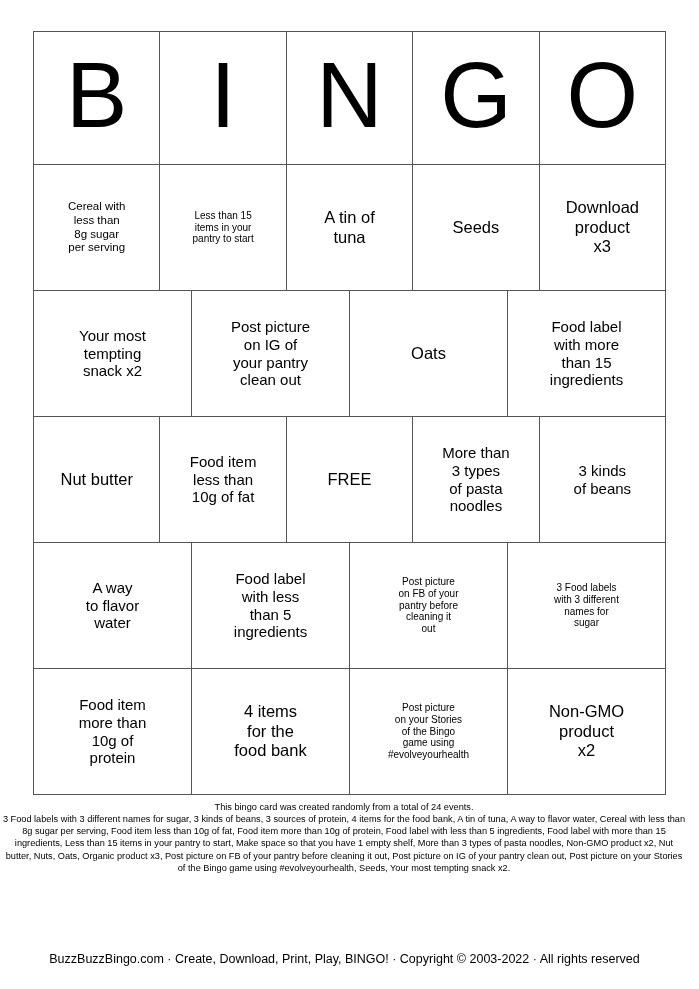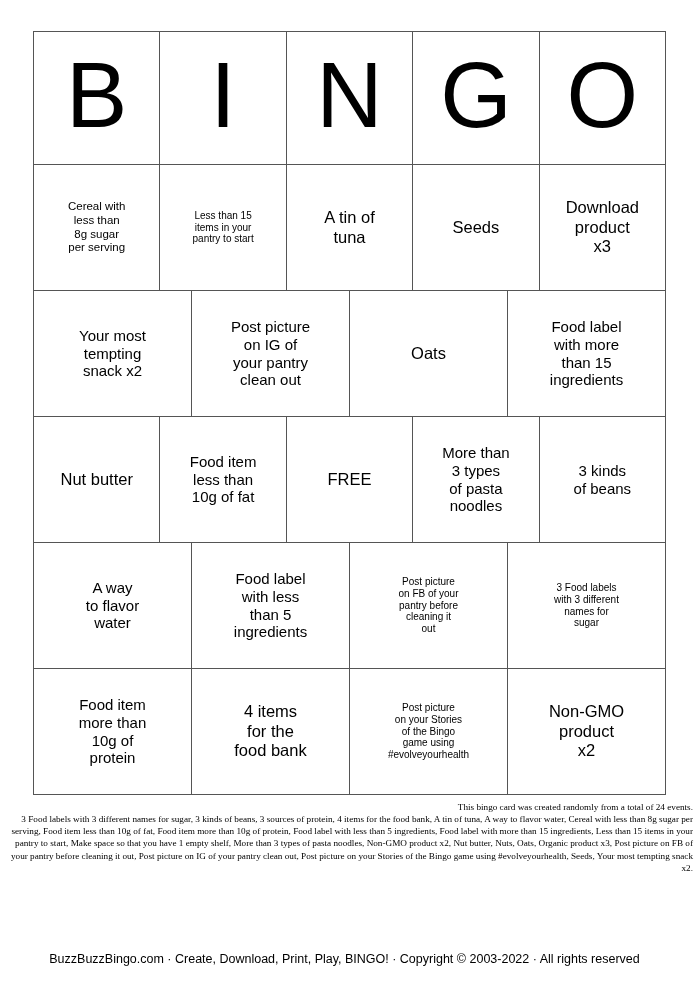--- a/index.html
+++ b/index.html
@@ -82,28 +82,27 @@
   }
   .cell:last-child { border-right: none; }
   .fs-lg  { font-size: 16.5px; }
   .fs-md  { font-size: 15px; }
   .fs-sm  { font-size: 11.5px; }
   .fs-xs  { font-size: 10px; }
 
   
   .fineprint {
     position: absolute;
-    left: 7px;
+    left: 1px;
     top: 801px;
     width: 686px;
     font-size: 9.2px;
     line-height: 1.32;
     color: #000000;
-    text-align: right;
-    font-family: Liberation Serif, serif;
+    text-align: center;
   }
   .fineprint .intro { display: block; }
   .fineprint .list  { display: block; }
 
   
   .footer {
     position: absolute;
     left: 0;
     top: 952px;
     width: 689px;

